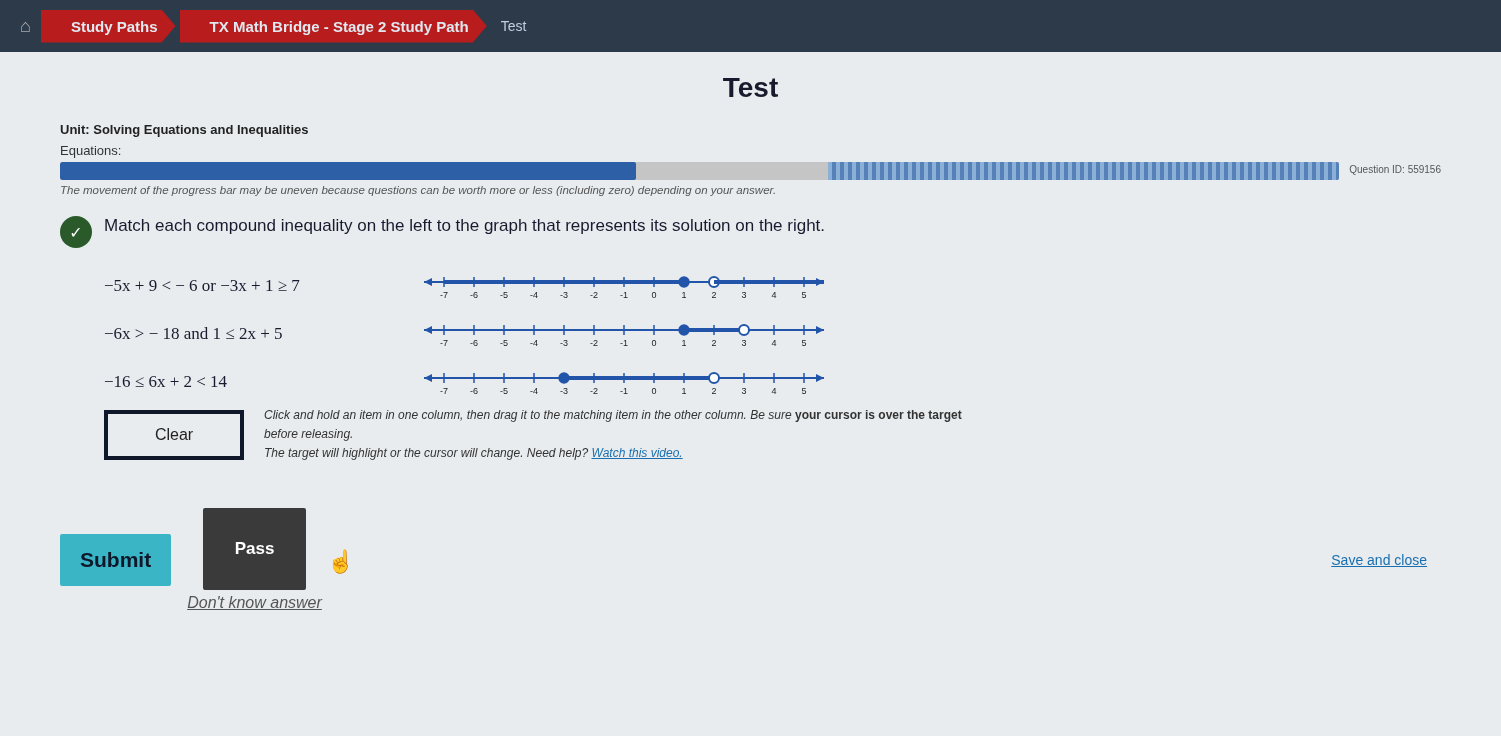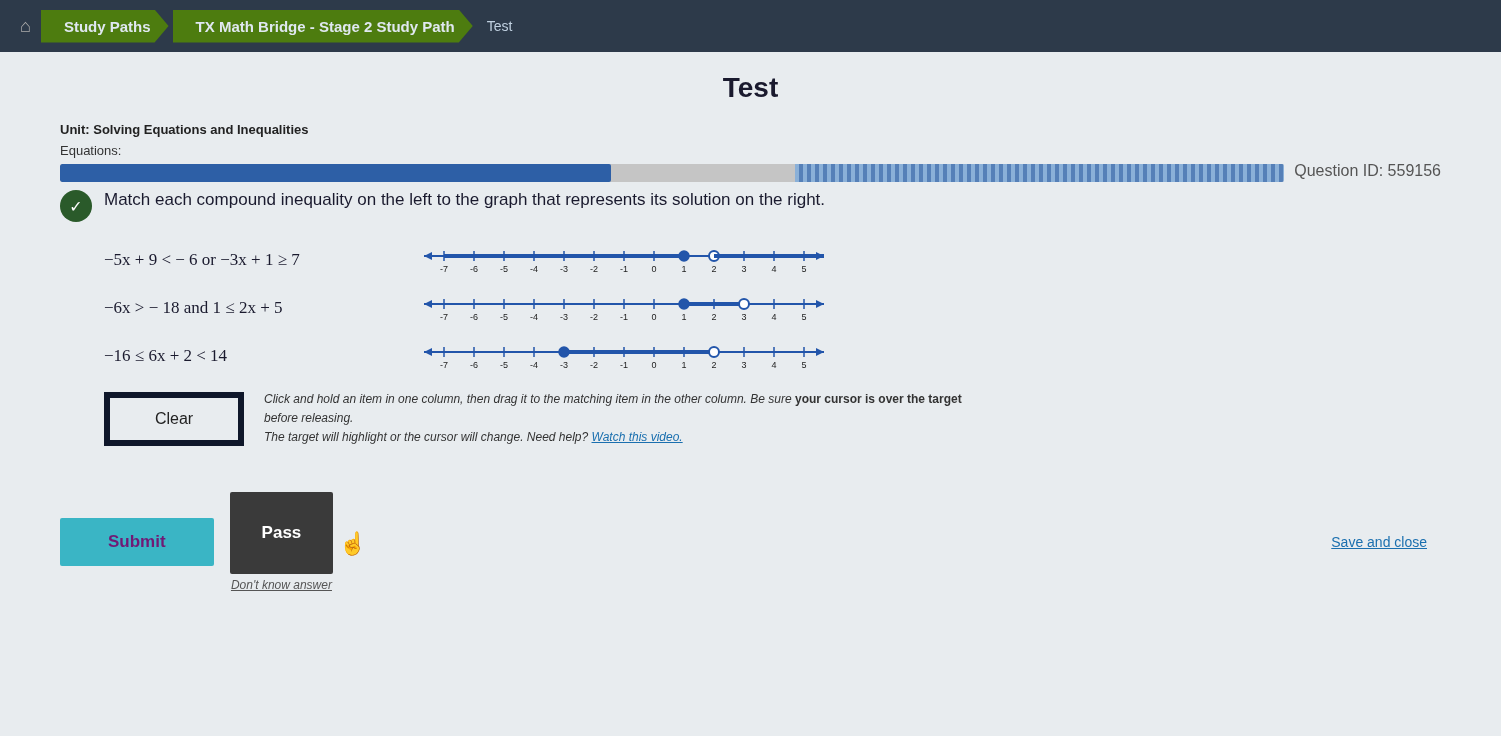--- a/index.html
+++ b/index.html
@@ -21,23 +21,23 @@
       padding: 0 10px;
       gap: 0;
     }
     .nav-home-icon {
       color: #aaa;
       font-size: 18px;
       padding: 0 10px;
       cursor: pointer;
     }
     .nav-breadcrumb-item {
-      background: #4d7c0f;
+      background: #b91c1c;
       color: #e0e8f0;
-      padding: 8px 18px 8px 23px;
+      padding: 8px 18px 8px 30px;
       font-size: 15px;
       font-weight: bold;
       clip-path: polygon(0 0, calc(100% - 14px) 0, 100% 50%, calc(100% - 14px) 100%, 0 100%);
       margin-right: 4px;
       cursor: pointer;
     }
     .nav-breadcrumb-last {
       color: #c0d0e0;
       font-size: 14px;
       padding: 8px 10px;
@@ -139,21 +139,21 @@
       color: #1a1a2e;
       line-height: 1.4;
     }
 
     
     .matching-area {
       display: flex;
       flex-direction: column;
       gap: 12px;
       margin-left: 44px;
-      margin-bottom: 16px;
+      margin-bottom: 6px;
     }
 
     .match-row {
       display: flex;
       align-items: center;
       gap: 30px;
     }
 
     .equation {
       font-size: 17px;
@@ -179,21 +179,21 @@
     
     .instructions-row {
       display: flex;
       align-items: center;
       gap: 20px;
       margin-left: 44px;
       margin-bottom: 24px;
     }
 
     .clear-button {
-      border: 6px solid #0f172a;
+      border: 4px solid #0f172a;
       background: #e8ecef;
       color: #222;
       font-size: 16px;
       padding: 12px 26px;
       cursor: pointer;
       min-width: 140px;
       text-align: center;
     }
 
     .instructions-text {
@@ -217,42 +217,42 @@
     .bottom-bar {
       display: flex;
       align-items: center;
       gap: 16px;
       margin-top: 20px;
       position: relative;
     }
 
     .submit-btn {
       background: #3ab5c5;
-      color: #701a75;
+      color: #0f172a;
       border: none;
-      padding: 14px 48px;
-      font-size: 17px;
+      padding: 14px 20px;
+      font-size: 21px;
       font-weight: bold;
       cursor: pointer;
       border-radius: 2px;
     }
 
     .pass-btn {
       background: #3a3a3a;
       color: white;
       border: none;
       padding: 31px 32px;
       font-size: 17px;
       font-weight: bold;
       cursor: pointer;
       border-radius: 2px;
     }
 
     .dont-know {
-      font-size: 12px;
+      font-size: 16px;
       color: #555;
       text-align: left;
       font-style: italic;
       margin-top: 4px;
       text-decoration: underline;
       cursor: pointer;
     }
 
     .pass-group {
       display: flex;
@@ -292,22 +292,23 @@
   <div class="unit-label">
     <span>Unit:</span> <span>Solving Equations and Inequalities</span>
   </div>
 
   <div class="progress-label">Equations:</div>
   <div style="display:flex; align-items:center; gap:10px; margin-bottom:4px;">
     <div class="progress-bar-bg">
       <div class="progress-bar-fill" style="width:45%;"></div>
       <div class="progress-bar-stripes"></div>
     </div>
-    <div class="question-id" style="white-space:nowrap; font-size:16px; color:#555;">Question ID: 559156</div>
-  </div>
+    <div class="question-id" style="white-space:nowrap; font-size:10px; color:#555;">Question ID: 559156</div>
+  </div>
+  <div class="progress-note">The movement of the progress bar may be uneven because questions can be worth more or less (including zero) depending on your answer.</div>
 
   <div class="question-header">
     <div class="question-icon">✓</div>
     <div class="question-text">Match each compound inequality on the left to the graph that represents its solution on the right.</div>
   </div>
 
   <div class="matching-area">
 
     <div class="match-row">
       <div class="equation">−5x + 9 &lt; − 6 or −3x + 1 ≥ 7</div>

